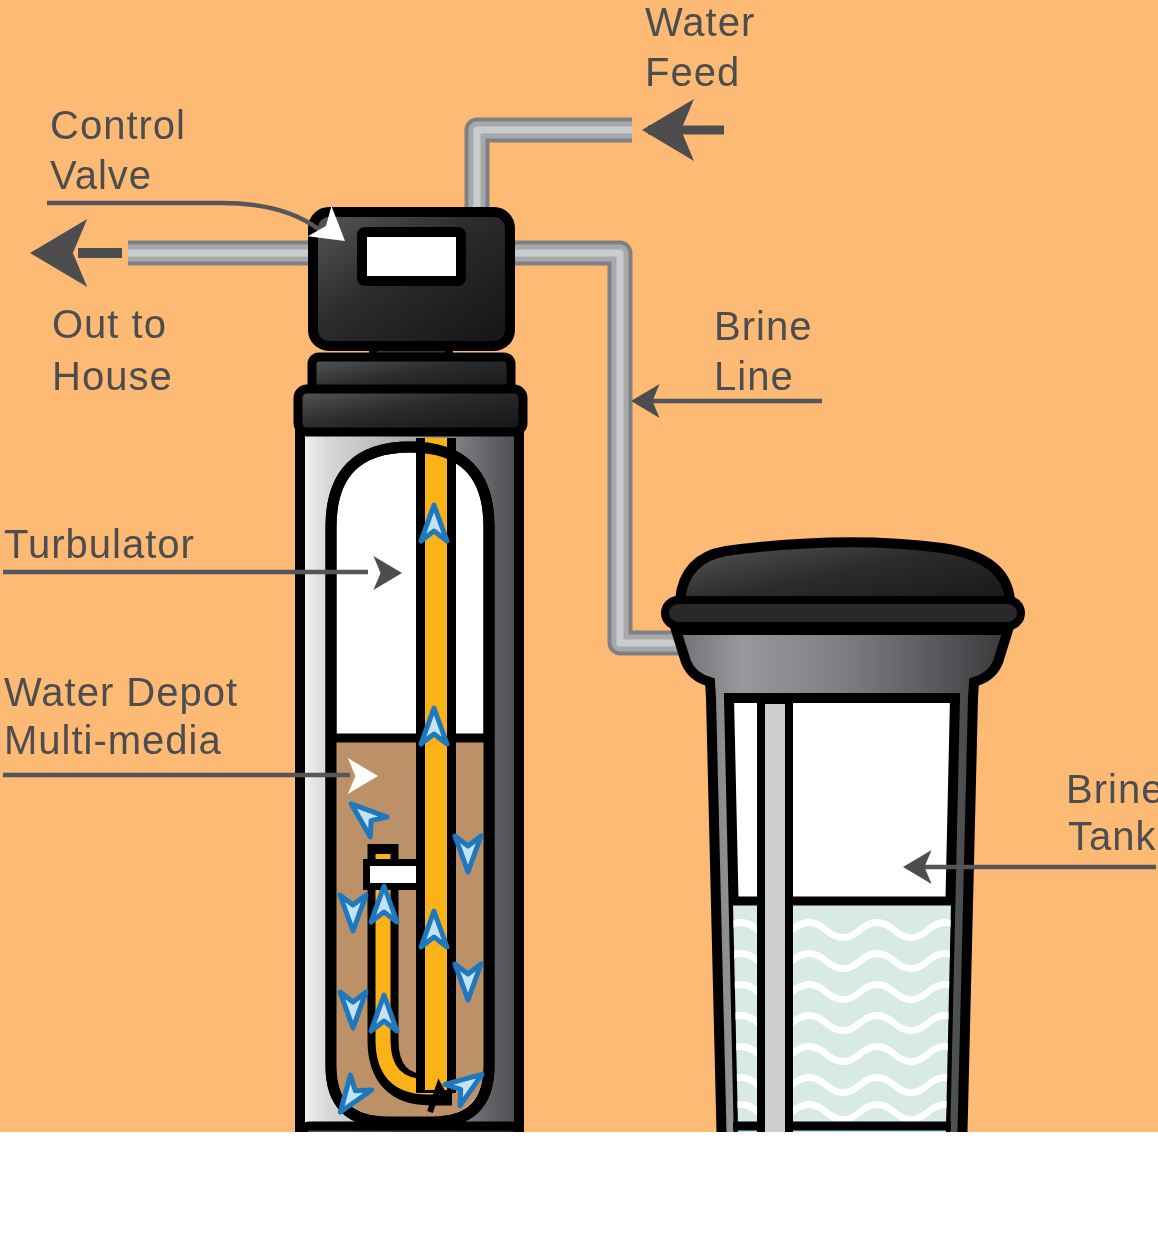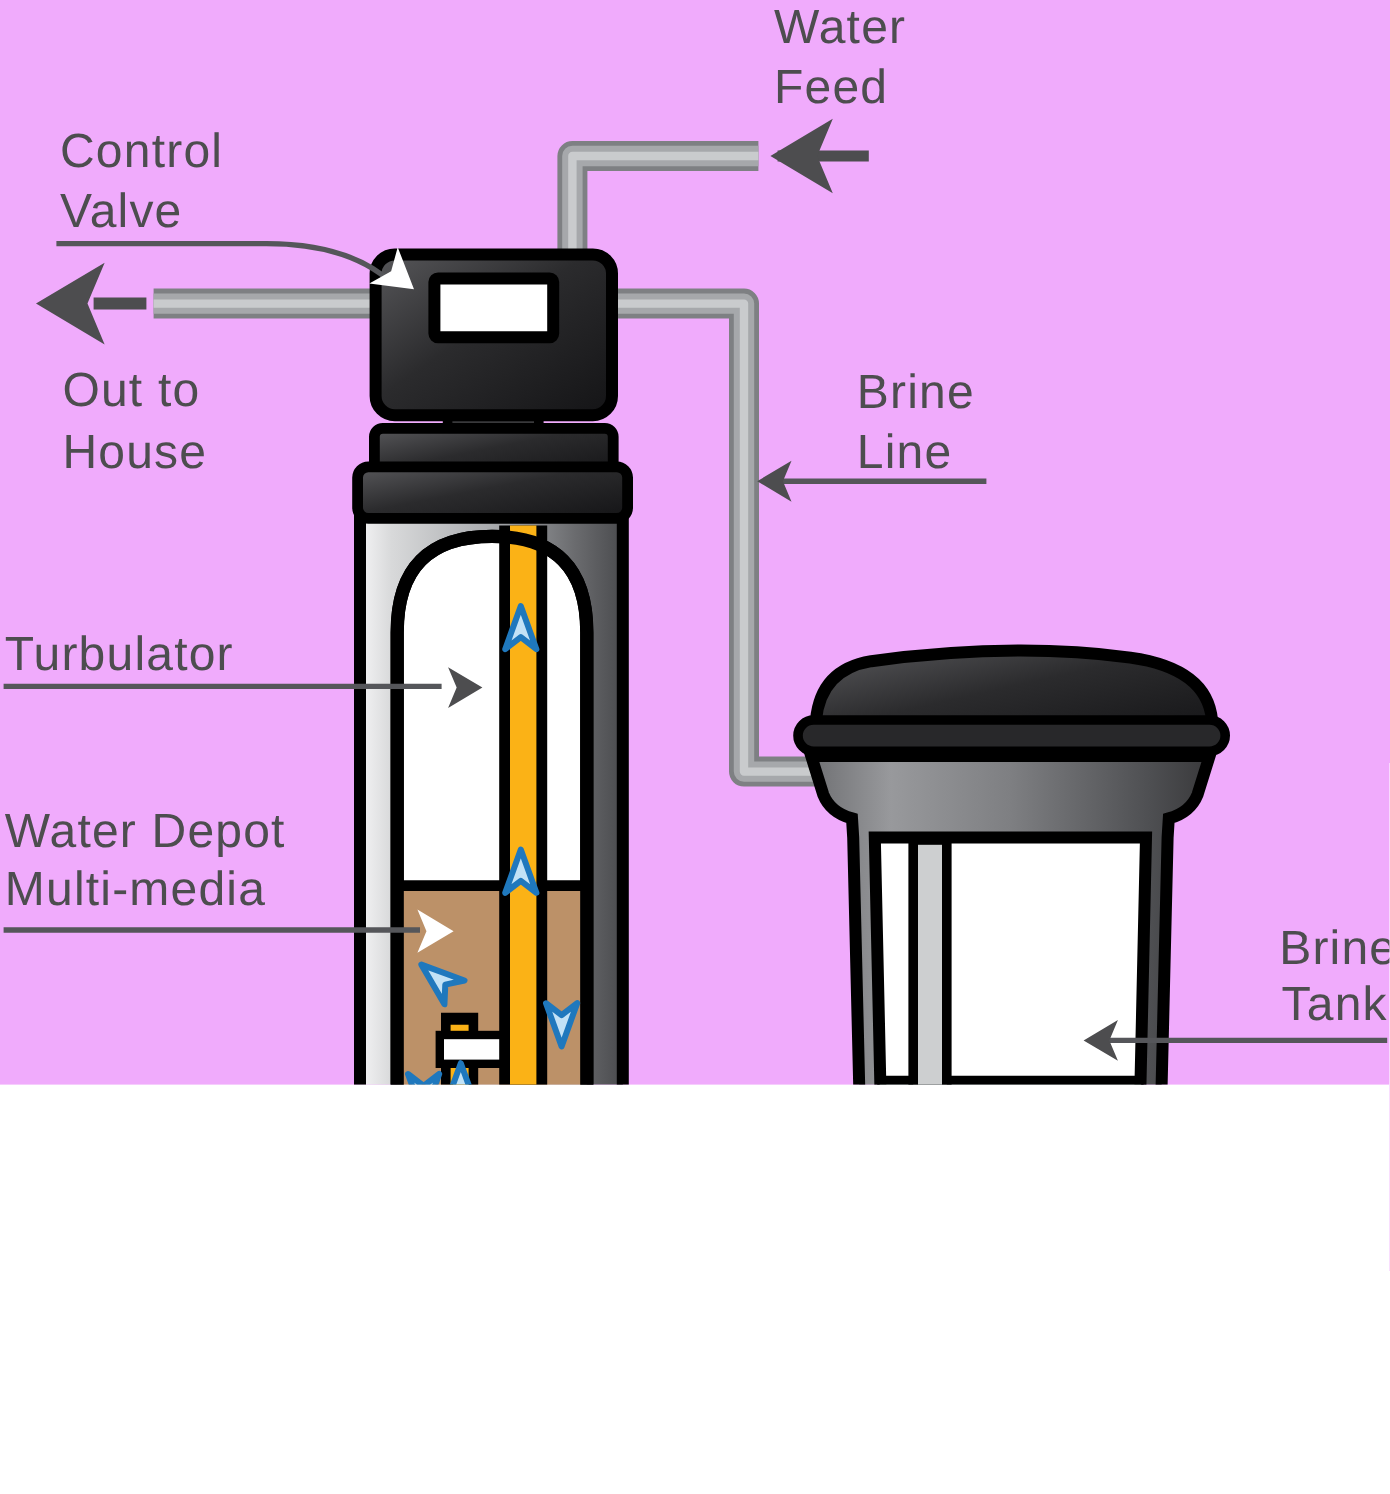--- a/index.html
+++ b/index.html
@@ -1,16 +1,16 @@
 <!DOCTYPE html>
 <html><head>
 <meta charset="utf-8">
 <style>
   html,body{margin:0;padding:0;background:#ffffff;}
-  .stage{position:relative;width:1158px;height:904px;overflow:hidden;background:#f0abfc;}
+  .stage{position:relative;width:1158px;height:1132px;overflow:hidden;background:#fdba74;}
   svg{display:block;}
   .lbl{font:400 40px "Liberation Sans", sans-serif;letter-spacing:1px;}
   .pipe-base{fill:none;stroke:#7E8083;stroke-width:25;stroke-linejoin:round;stroke-linecap:butt;}
   .pipe-mid{fill:none;stroke:#A6A8AB;stroke-width:17;stroke-linejoin:round;stroke-linecap:butt;}
   .pipe-hi{fill:none;stroke:#C9CBCD;stroke-width:7;stroke-linejoin:round;stroke-linecap:butt;}
   .leader{fill:none;stroke:#55565A;stroke-width:4.5;}
   .stem{stroke:#4D4D4F;}
   .wave{fill:none;stroke:#ffffff;stroke-width:6.5;stroke-linecap:round;}
 </style>
 </head>

